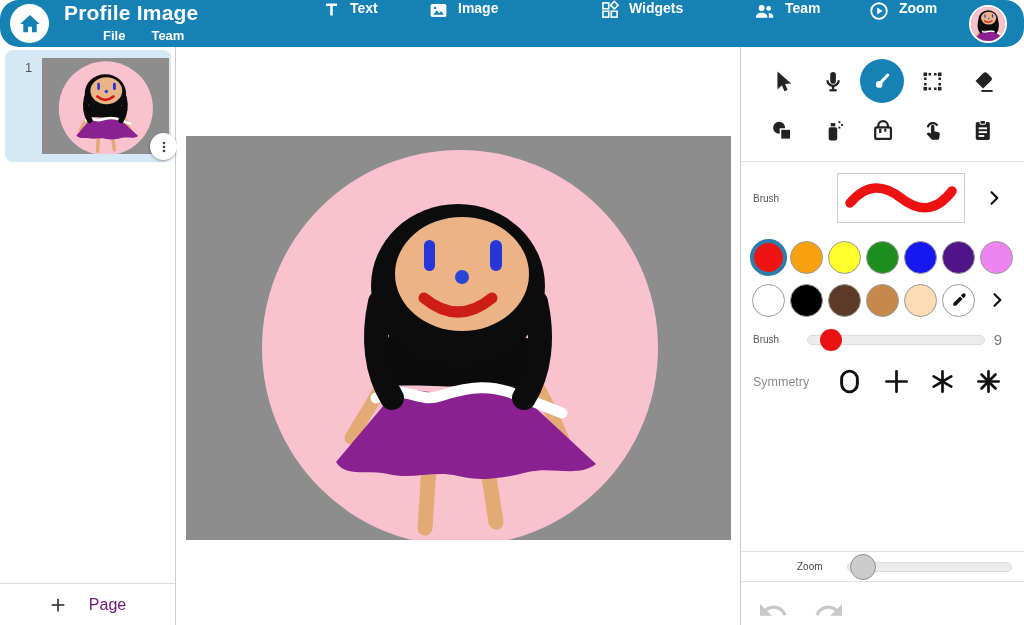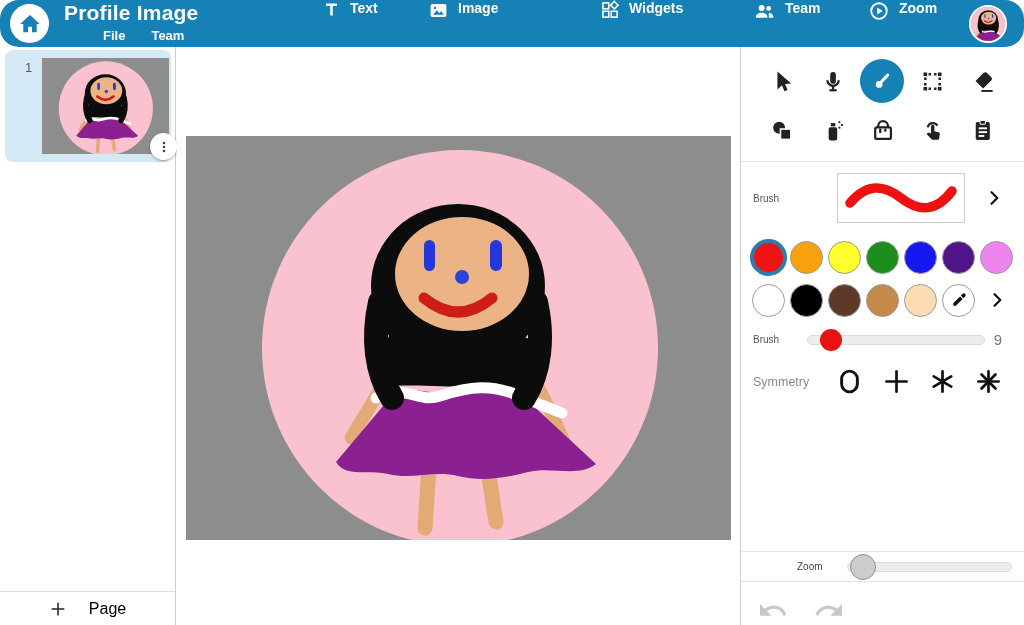--- a/index.html
+++ b/index.html
@@ -21,23 +21,23 @@
 
   
   .sidebar { position:absolute; left:0; top:47px; width:176px; height:578px; background:#fff;
     border-right:1px solid #ccc; }
   .page-item { position:absolute; left:5px; top:3px; width:166px; height:112px;
     background:#d5e9f4; border-radius:8px; cursor:pointer; }
   .page-num { position:absolute; left:20px; top:10px; font-size:13px; color:#555; }
   .page-thumb { position:absolute; left:37px; top:8px; width:127px; height:96px; background:#8d8d8d; overflow:hidden; }
   .page-menu-btn { position:absolute; left:145px; top:83px; width:27px; height:27px; border-radius:50%;
     background:#fff; box-shadow:0 1px 3px rgba(0,0,0,.35); display:flex; align-items:center; justify-content:center; cursor:pointer; }
-  .add-page { position:absolute; left:0; bottom:0; width:175px; height:34px; border-top:1px solid #ddd;
+  .add-page { position:absolute; left:0; bottom:0; width:175px; height:42px; border-top:1px solid #ddd;
     display:flex; align-items:center; justify-content:center; gap:22px; cursor:pointer;
-    color:#000000; font-size:16px; }
+    color:#701a75; font-size:16px; }
 
   
   .main { position:absolute; left:177px; top:47px; width:562px; height:578px; background:#fff; }
   .canvas-wrap { position:absolute; left:9px; top:89px; width:545px; height:404px; cursor:crosshair; }
 
   
   .panel { position:absolute; left:740px; top:47px; width:284px; height:578px; background:#fff;
     border-left:1px solid #ccc; display:flex; flex-direction:column; }
   .tools { display:grid; grid-template-columns:repeat(5,1fr); row-gap:5px; padding:12px 16px 9px; }
   .tool { height:44px; display:flex; align-items:center; justify-content:center; cursor:pointer; }

